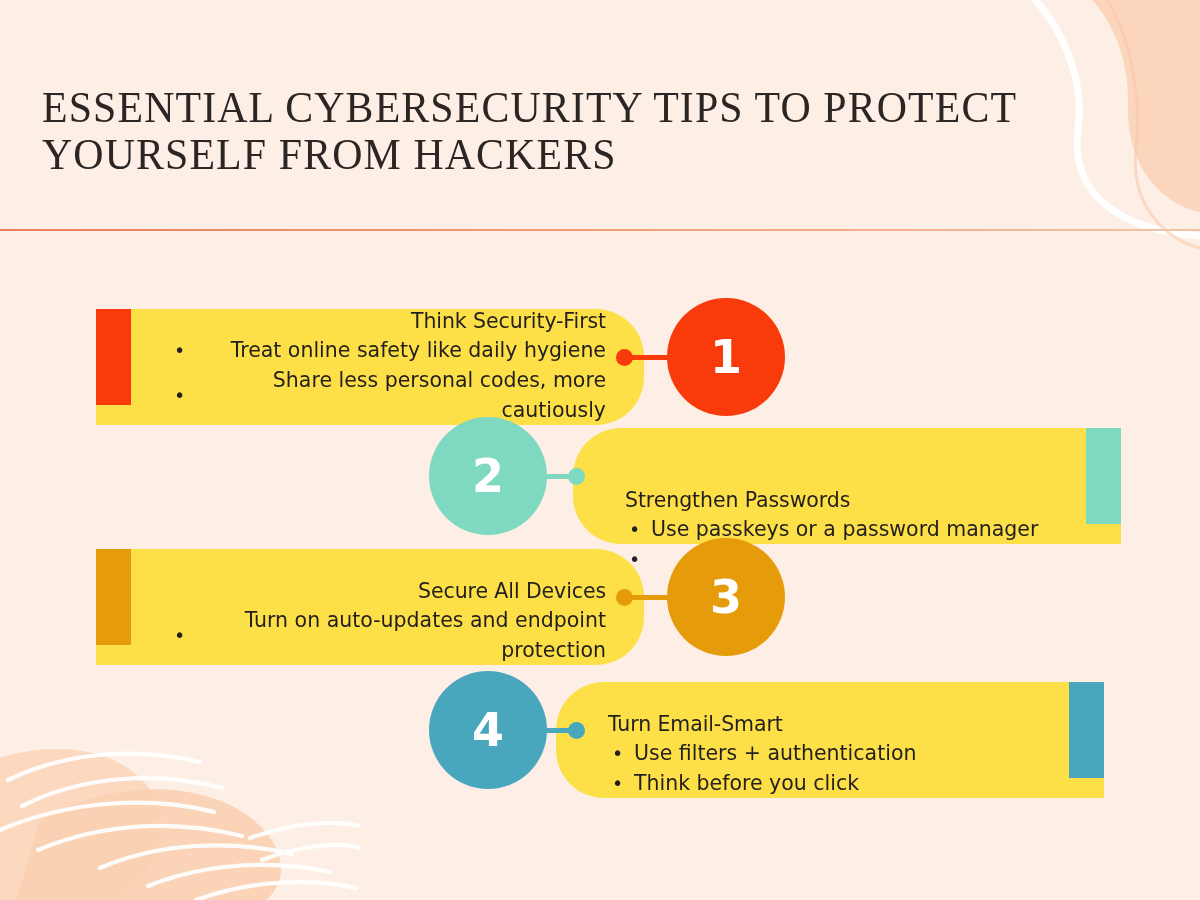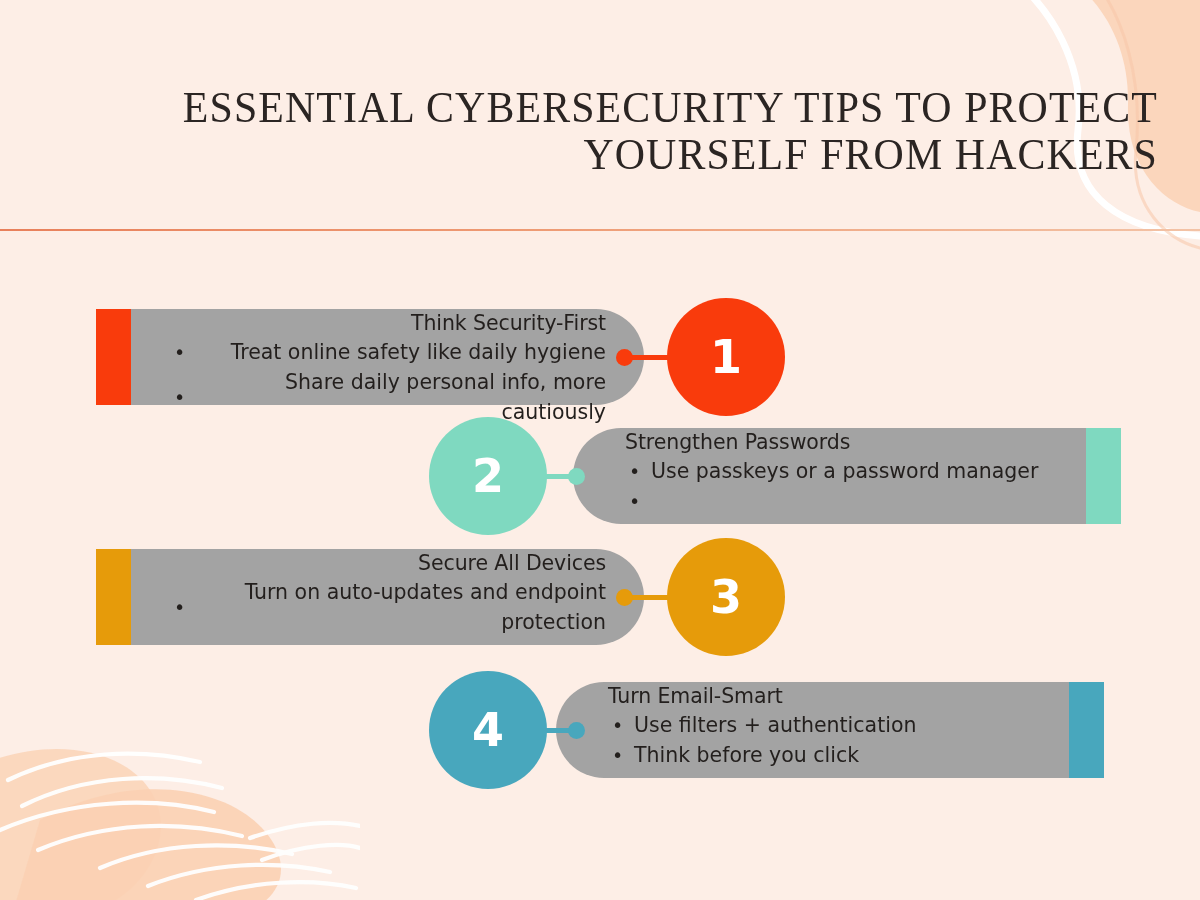--- a/index.html
+++ b/index.html
@@ -9,43 +9,43 @@
     font-family:"Liberation Sans",sans-serif;
     overflow:hidden;position:relative;
   }
   #stage{position:absolute;inset:0;width:1200px;height:900px;overflow:hidden;}
 
   .deco{position:absolute;pointer-events:none;}
   #deco-tr{top:0;right:0;width:320px;height:260px;}
   #deco-bl{left:0;bottom:0;width:360px;height:190px;}
 
   
-  #title-block{position:absolute;left:0;top:84px;width:1200px;text-align:right;}
+  #title-block{position:absolute;left:0;top:84px;width:1200px;text-align:left;}
   .title-line{
     font-family:"Liberation Serif",serif;
     font-size:45px;
     line-height:47px;
     letter-spacing:1.2px;
     color:#2B2523;
     font-weight:400;
     transform:scaleX(0.93);
     transform-origin:center;
     white-space:nowrap;
   }
   #divider{
     position:absolute;left:0;top:229px;width:1200px;height:2px;
     background:linear-gradient(90deg,#E8805B 0%,#EE9B74 45%,#F3C3A6 100%);
   }
 
   
   .row{position:absolute;height:96px;}
   .card{
-    position:absolute;top:0;height:96px;
-    background:#a3a3a3;
-    display:flex;align-items:flex-start;
+    position:absolute;top:0;height:116px;
+    background:#fde047;
+    display:flex;align-items:flex-end;
     box-sizing:border-box;
   }
   .card.left-card{border-radius:0 48px 48px 0;}
   .card.right-card{border-radius:48px 0 0 48px;}
   .bar{position:absolute;top:0;width:35px;height:96px;}
   .bar.at-left{left:0;}
   .bar.at-right{right:0;}
 
   .content{
     position:relative;
@@ -126,21 +126,21 @@
   <div id="divider"></div>
 
   <div id="cards-container">
       <div class="row" style="left: 0px; top: 309px; width: 1200px;">
         <div class="card left-card" style="left: 96px; width: 548px;">
           <div class="bar at-left" style="background: rgb(249, 59, 12);"></div>
           <div class="content align-right">
             <div class="card-title">Think Security-First</div>
             <ul class="bullets">
               <li><span class="dot">•</span><span>Treat online safety like daily hygiene</span></li>
-              <li><span class="dot">•</span><span>Share daily personal info, more cautiously</span></li>
+              <li><span class="dot">•</span><span>Share less personal codes, more cautiously</span></li>
             </ul>
           </div>
         </div>
         <div class="circle" style="left: 667px; background: rgb(249, 59, 12);">
           <span>1</span>
         </div>
         <div class="stem" style="background: rgb(249, 59, 12); left: 624px; width: 51px;"></div>
         <div class="knob" style="background: rgb(249, 59, 12); left: 616px;"></div>
       </div>
       <div class="row" style="left: 0px; top: 428px; width: 1200px;">

